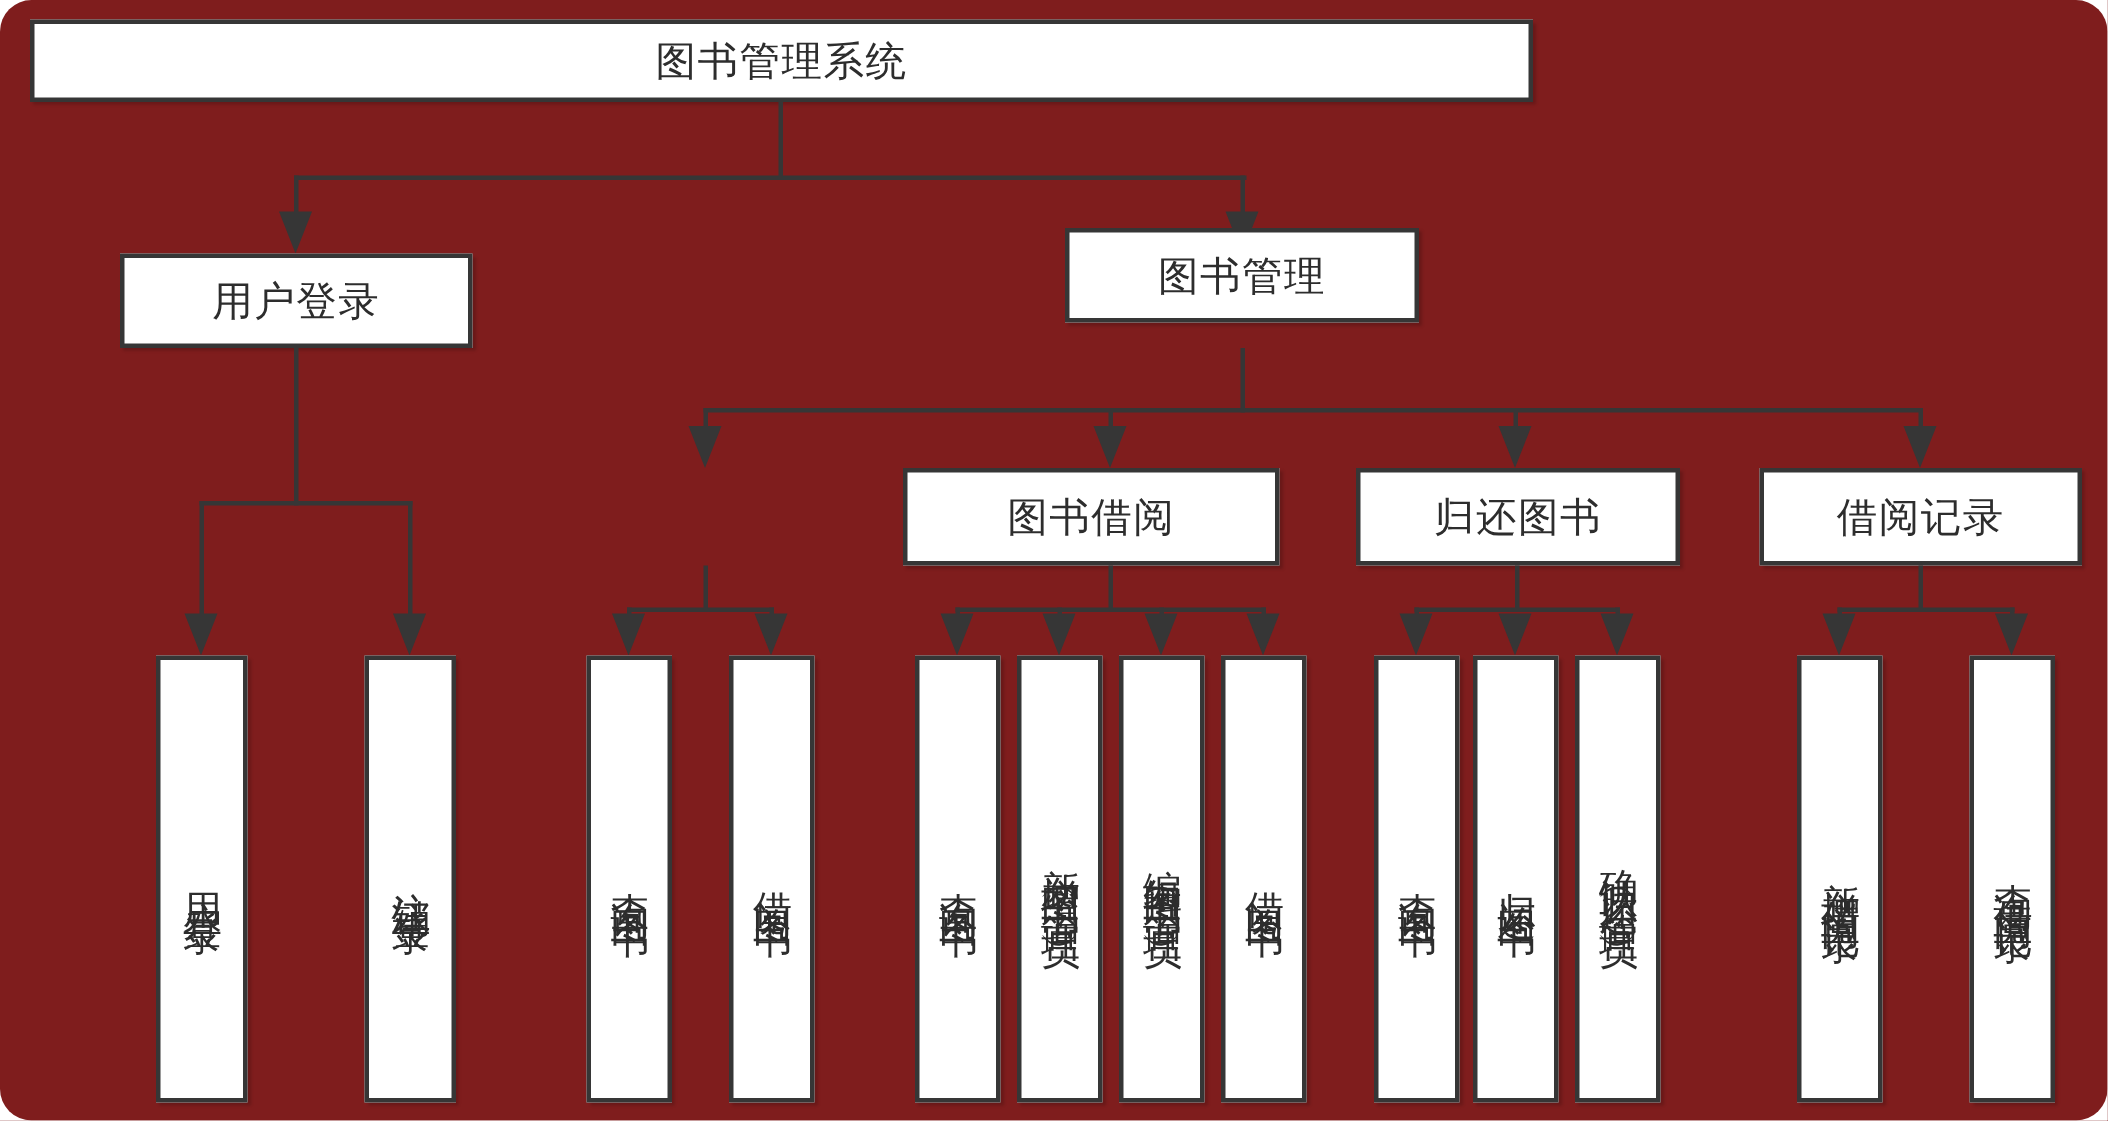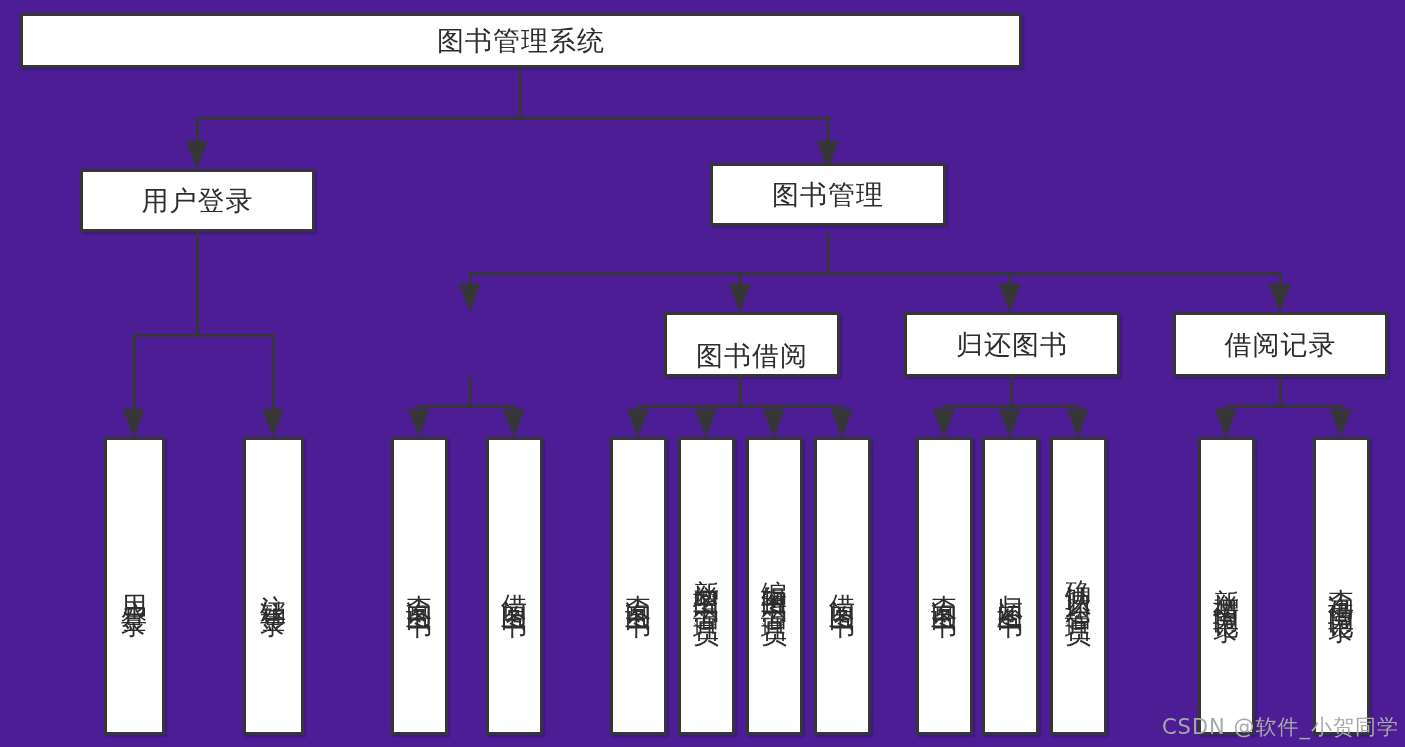--- a/index.html
+++ b/index.html
@@ -1,21 +1,22 @@
 <!DOCTYPE html>
 <html><head>
 <meta charset="utf-8">
 <style>
   html,body{margin:0;padding:0;background:#ffffff;}
   .canvas{
     position:relative;
     width:1405px;height:747px;
-    background:#4c1d95;
+    background:#7f1d1d;
     font-family:"DejaVu Sans","Liberation Sans",sans-serif;
     overflow:hidden;
+    border-radius:21px;
   }
   .box{
     position:absolute;
     box-sizing:border-box;
     border:3px solid #363636;
     background:#ffffff;
     display:flex;align-items:center;justify-content:center;
     color:#2d2d2d;
     font-size:27px;
     letter-spacing:1px;
@@ -66,21 +67,21 @@
   <div class="vline" style="left:519px;top:68px;height:50px;"></div>
   <div class="hline" style="left:196px;top:117px;width:635px;"></div>
   <div class="vline" style="left:196px;top:117px;height:28px;"></div>
   <div class="vline" style="left:827px;top:117px;height:28px;"></div>
   <div class="arrow" style="left:186px;top:141px;"></div>
   <div class="arrow" style="left:817px;top:141px;"></div>
 
   <div class="box" style="left:80px;top:169px;width:235px;height:63px;">
     <span>用户登录</span>
   </div>
-  <div class="box" style="left:710px;top:163px;width:236px;height:63px;">
+  <div class="box" style="left:710px;top:152px;width:236px;height:63px;">
     <span>图书管理</span>
   </div>
 
   <div class="vline" style="left:196px;top:232px;height:105px;"></div>
   <div class="hline" style="left:133px;top:334px;width:142px;"></div>
   <div class="vline" style="left:133px;top:334px;height:78px;"></div>
   <div class="vline" style="left:272px;top:334px;height:78px;"></div>
   <div class="arrow" style="left:123px;top:409px;"></div>
   <div class="arrow" style="left:262px;top:409px;"></div>
 
@@ -88,21 +89,21 @@
   <div class="hline" style="left:469px;top:272px;width:813px;"></div>
   <div class="vline" style="left:469px;top:272px;height:15px;"></div>
   <div class="vline" style="left:739px;top:272px;height:15px;"></div>
   <div class="vline" style="left:1009px;top:272px;height:15px;"></div>
   <div class="vline" style="left:1279px;top:272px;height:15px;"></div>
   <div class="arrow" style="left:459px;top:284px;"></div>
   <div class="arrow" style="left:729px;top:284px;"></div>
   <div class="arrow" style="left:999px;top:284px;"></div>
   <div class="arrow" style="left:1269px;top:284px;"></div>
 
-  <div class="box" style="left:664px;top:312px;width:176px;height:65px;align-items:flex-end;">
+  <div class="box" style="left:602px;top:312px;width:251px;height:65px;">
     <span>图书借阅</span>
   </div>
   <div class="box" style="left:904px;top:312px;width:216px;height:65px;">
     <span>归还图书</span>
   </div>
   <div class="box" style="left:1173px;top:312px;width:215px;height:65px;">
     <span>借阅记录</span>
   </div>
 
   <div class="vline" style="left:469px;top:377px;height:31px;"></div>
@@ -175,15 +176,14 @@
     <span class="vtext">确认归还（管理员）</span>
   </div>
 
   <div class="vbox" style="left:1198px;top:437px;width:57px;height:298px;">
     <span class="vtext">新增借阅记录</span>
   </div>
   <div class="vbox" style="left:1313px;top:437px;width:57px;height:298px;">
     <span class="vtext">查询借阅记录</span>
   </div>
 
-  <div class="watermark">CSDN @软件_小贺同学</div>
 
 </div>
 
 </body></html>

